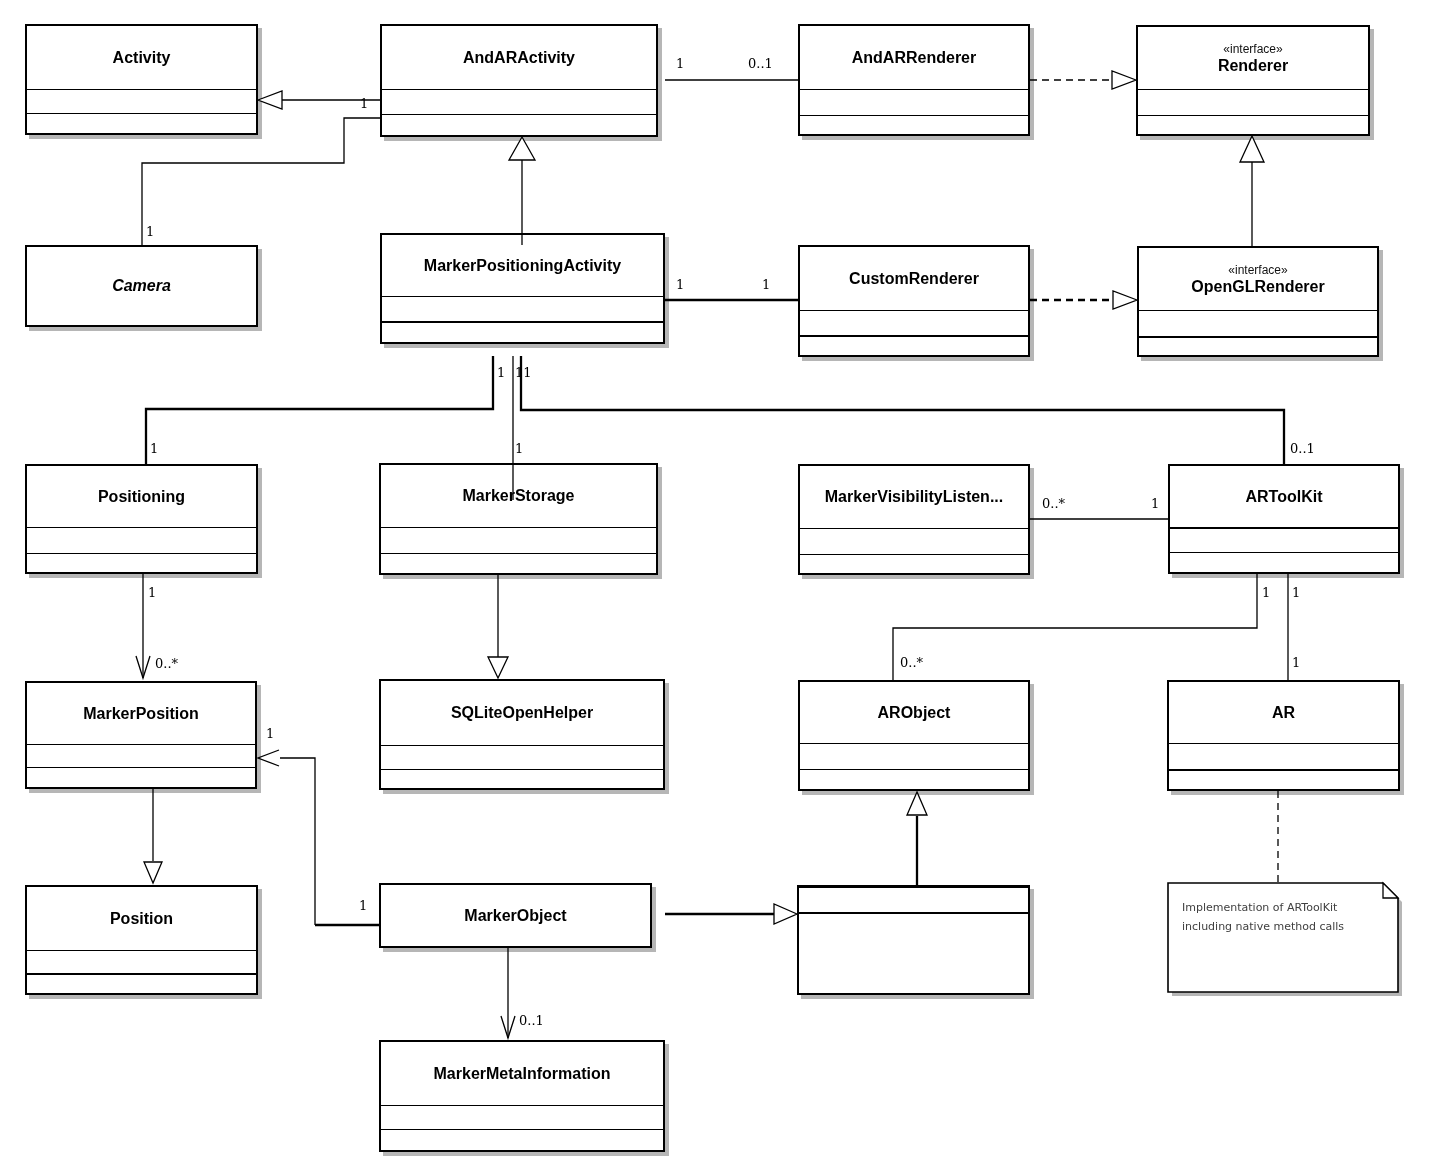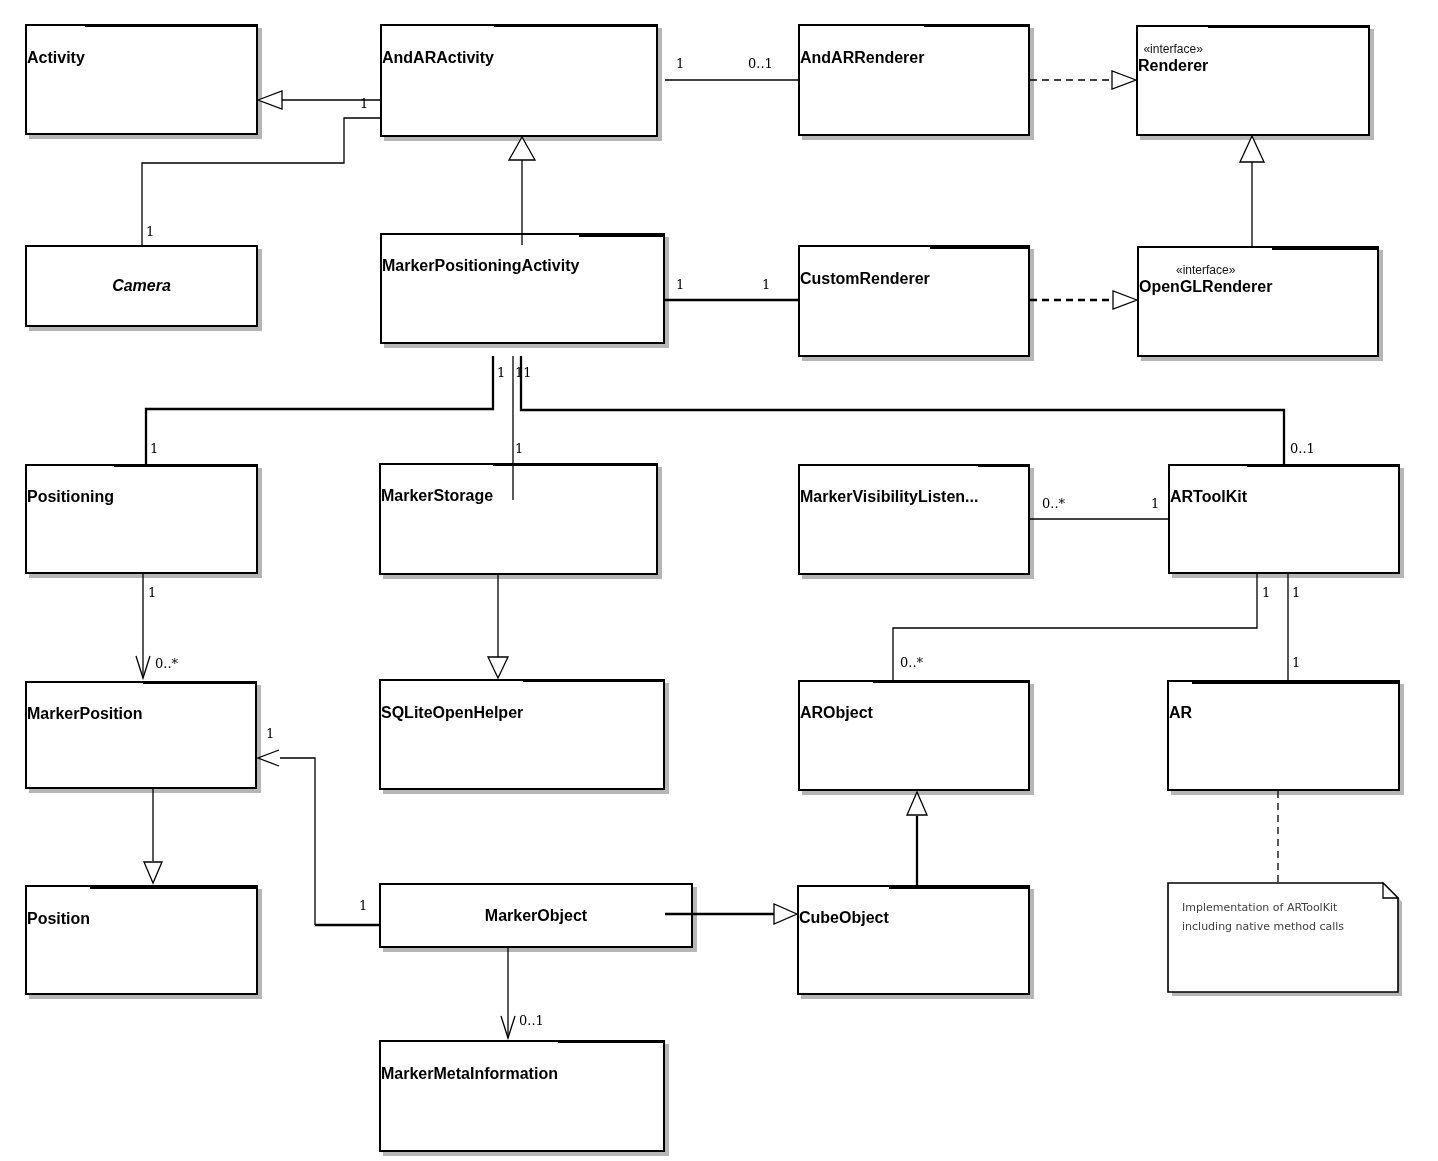--- a/index.html
+++ b/index.html
@@ -6,21 +6,21 @@
   #canvas{position:relative;width:1438px;height:1161px;background:#fff;overflow:hidden;
           font-family:"Liberation Sans",sans-serif;}
   svg.overlay{position:absolute;left:0;top:0;pointer-events:none;}
   svg.overlay line, svg.overlay polyline{stroke:#000;fill:none;stroke-width:1.3;}
   svg.overlay polygon{fill:#fff;stroke:#000;stroke-width:1.3;}
   svg.overlay .thick{stroke-width:2.3;}
   svg.overlay .dash{stroke-dasharray:7,5;}
   svg.overlay .shadow{fill:#b6b6b6;stroke:none;}
 
   .cls{position:absolute;box-sizing:border-box;background:#fff;border:2px solid #000;
-       box-shadow:4px 4px 0 #b6b6b6;display:flex;flex-direction:row;text-align:center;}
+       box-shadow:4px 4px 0 #b6b6b6;display:flex;flex-direction:column;text-align:center;}
   .cls .title{display:flex;flex-direction:column;align-items:center;justify-content:center;}
   .cls .name{font-weight:bold;font-size:16px;color:#000;white-space:nowrap;}
   .cls .name.italic{font-style:italic;}
   .cls .stereo{font-size:12px;color:#111;margin-bottom:1px;}
   .cls .sec{border-top:1.4px solid #000;}
   .cls .sec.thicktop{border-top-width:2.4px;}
   .cls .grow{flex:1;}
 
   .mult{position:absolute;font-family:"DejaVu Serif",serif;font-size:13px;color:#000;
         white-space:nowrap;}
@@ -161,30 +161,27 @@
   </div>
 
   <div class="cls" style="left:25px;top:885px;width:233px;height:110px">
     <div class="title" style="height:63px">
         <span class="name">Position</span>
       </div>
     <div class="sec" style="height:22px"></div>
     <div class="sec thicktop grow"></div>
   </div>
 
-  <div class="cls" style="left:379px;top:883px;width:314px;height:65px">
+  <div class="cls" style="left:379px;top:883px;width:273px;height:65px">
     <div class="title grow">
         <span class="name">MarkerObject</span>
       </div>
   </div>
 
   <div class="cls" style="left:797px;top:885px;width:233px;height:110px">
-    <div class="title" style="height:61px">
-        <span class="name">CubeObject</span>
-      </div>
     <div class="sec" style="height:24px"></div>
     <div class="sec thicktop grow"></div>
   </div>
 
   <div class="cls" style="left:379px;top:1040px;width:286px;height:112px">
     <div class="title" style="height:63px">
         <span class="name">MarkerMetaInformation</span>
       </div>
     <div class="sec" style="height:23px"></div>
     <div class="sec grow"></div>

